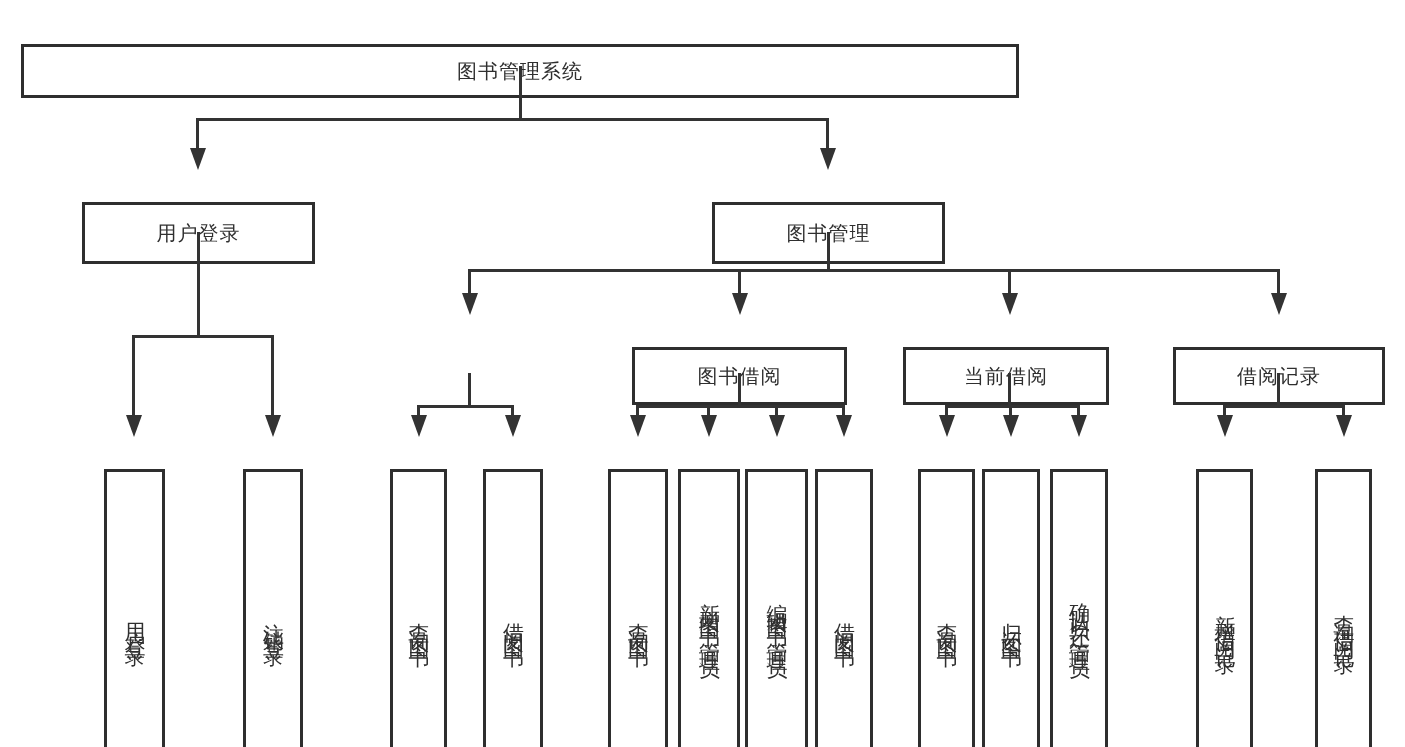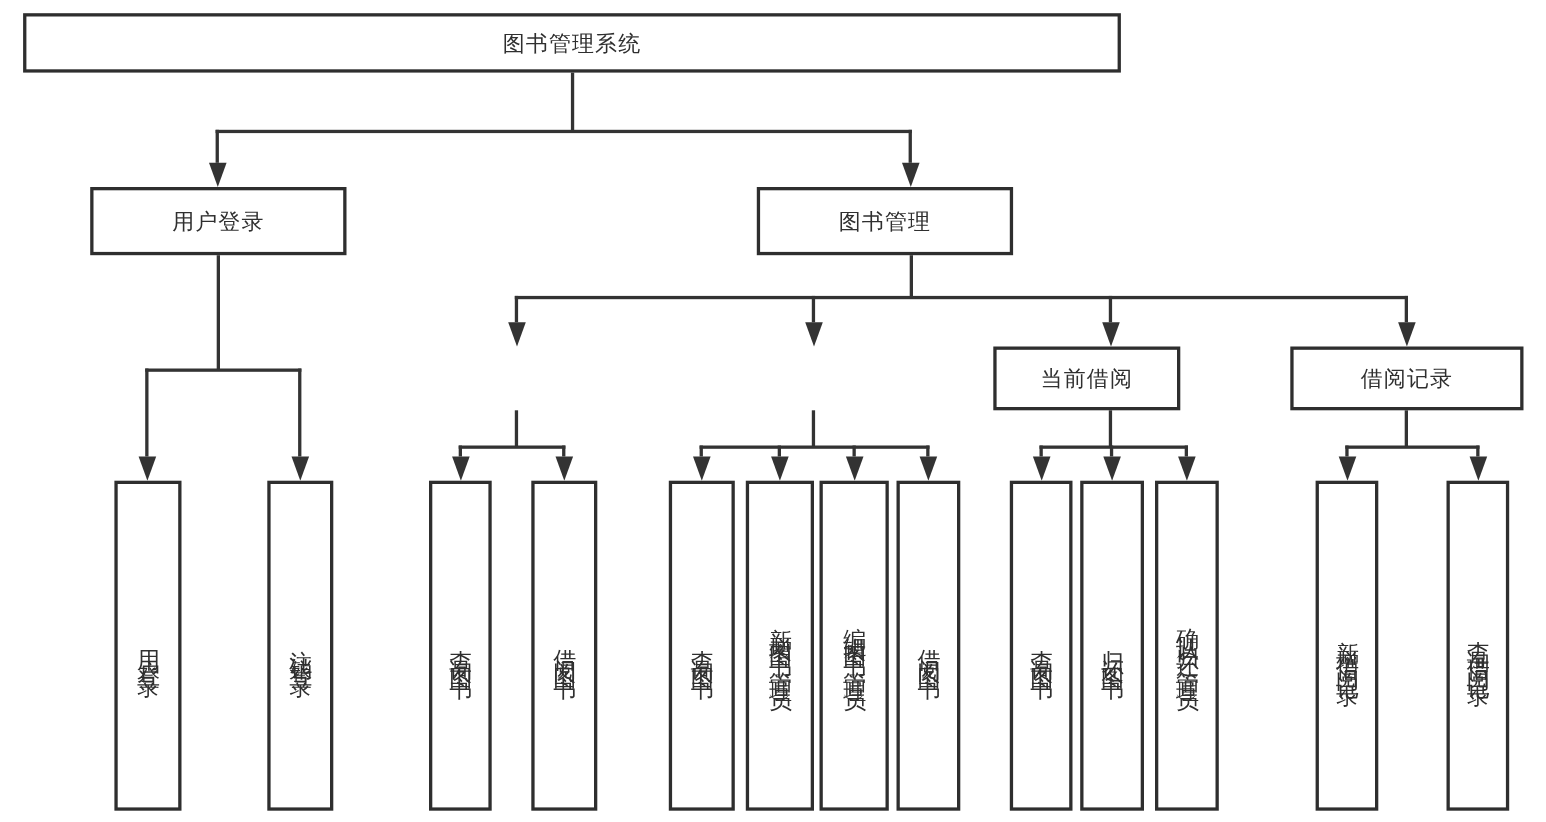--- a/index.html
+++ b/index.html
@@ -5,21 +5,21 @@
   html,body{margin:0;padding:0;background:#ffffff;}
   body{
     width:1405px;height:747px;position:relative;overflow:hidden;
     font-family:"DejaVu Sans","Liberation Sans",sans-serif;
   }
   .canvas{position:absolute;left:0;top:0;width:1405px;height:747px;background:#ffffff;}
   .box{
     position:absolute;box-sizing:border-box;background:#ffffff;
     border:3px solid #2e2e2e;color:#2f2f2f;
     display:flex;align-items:center;justify-content:center;
-    font-size:20px;letter-spacing:1px;white-space:nowrap;
+    font-size:20px;letter-spacing:1px;white-space:nowrap;margin-top:32px;
   }
   .leaf{
     writing-mode:vertical-rl;text-orientation:mixed;
     font-size:21px;letter-spacing:8px;line-height:1;
     padding-top:6px;
   }
   .vl{position:absolute;width:3px;background:#333333;}
   .hl{position:absolute;height:3px;background:#333333;}
   .ah{
     position:absolute;width:0;height:0;
@@ -39,41 +39,42 @@
   <div class="box" style="left:21px;top:12px;width:998px;height:54px">图书管理系统</div>
 
   <div class="vl" style="left:519px;top:66px;height:54px"></div>
   <div class="hl" style="left:196px;top:118px;width:633px"></div>
   <div class="vl" style="left:196px;top:118px;height:30px"></div>
   <div class="ah" style="left:190px;top:148px"></div>
   <div class="vl" style="left:826px;top:118px;height:30px"></div>
   <div class="ah" style="left:820px;top:148px"></div>
 
   <div class="box" style="left:82px;top:170px;width:233px;height:62px">用户登录</div>
-  <div class="box" style="left:688px;top:170px;width:233px;height:62px">图书管理</div>
+  <div class="box" style="left:712px;top:170px;width:233px;height:62px">图书管理</div>
 
   <div class="vl" style="left:197px;top:232px;height:105px"></div>
   <div class="hl" style="left:132px;top:335px;width:142px"></div>
   <div class="vl" style="left:132px;top:335px;height:80px"></div>
   <div class="ah" style="left:126px;top:415px"></div>
   <div class="vl" style="left:271px;top:335px;height:80px"></div>
   <div class="ah" style="left:265px;top:415px"></div>
 
   <div class="vl" style="left:827px;top:232px;height:39px"></div>
   <div class="hl" style="left:468px;top:269px;width:812px"></div>
   <div class="vl" style="left:468px;top:269px;height:24px"></div>
   <div class="ah" style="left:462px;top:293px"></div>
   <div class="vl" style="left:738px;top:269px;height:24px"></div>
   <div class="ah" style="left:732px;top:293px"></div>
   <div class="vl" style="left:1008px;top:269px;height:24px"></div>
   <div class="ah" style="left:1002px;top:293px"></div>
   <div class="vl" style="left:1277px;top:269px;height:24px"></div>
   <div class="ah" style="left:1271px;top:293px"></div>
 
-  <div class="box" style="left:903px;top:315px;width:170px;height:58px">当前借阅</div>
+  <div class="box" style="left:632px;top:315px;width:215px;height:58px">图书借阅</div>
+  <div class="box" style="left:903px;top:315px;width:206px;height:58px">当前借阅</div>
   <div class="box" style="left:1173px;top:315px;width:212px;height:58px">借阅记录</div>
 
   <div class="vl" style="left:468px;top:373px;height:34px"></div>
   <div class="hl" style="left:417px;top:405px;width:97px"></div>
   <div class="vl" style="left:417px;top:405px;height:10px"></div>
   <div class="ah" style="left:411px;top:415px"></div>
   <div class="vl" style="left:511px;top:405px;height:10px"></div>
   <div class="ah" style="left:505px;top:415px"></div>
 
   <div class="vl" style="left:738px;top:373px;height:34px"></div>

